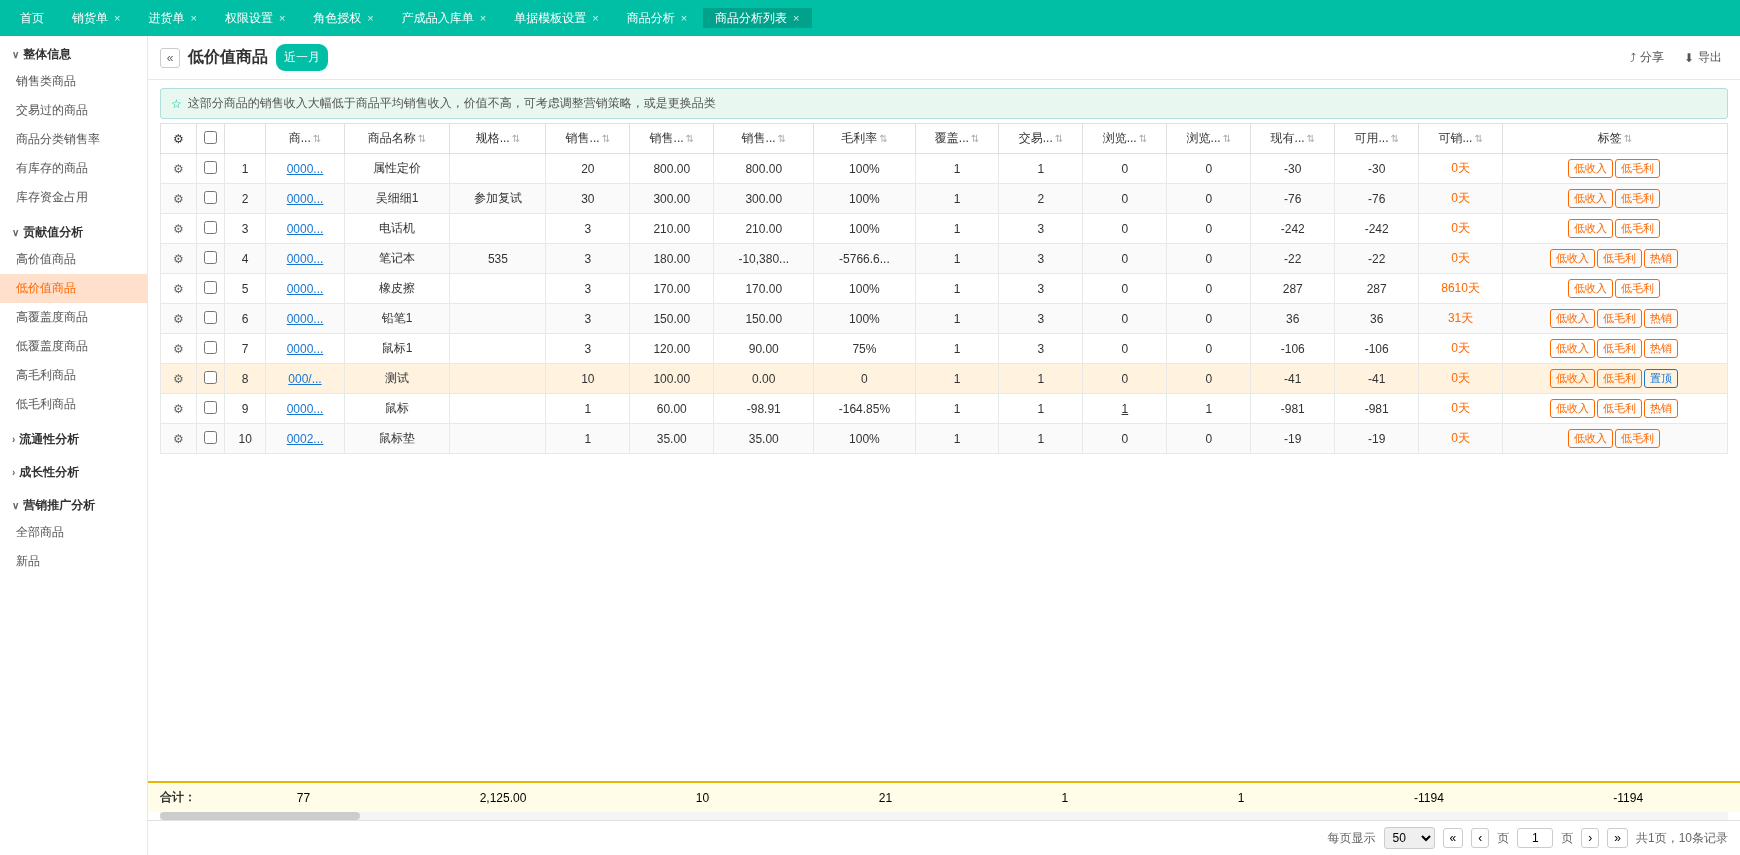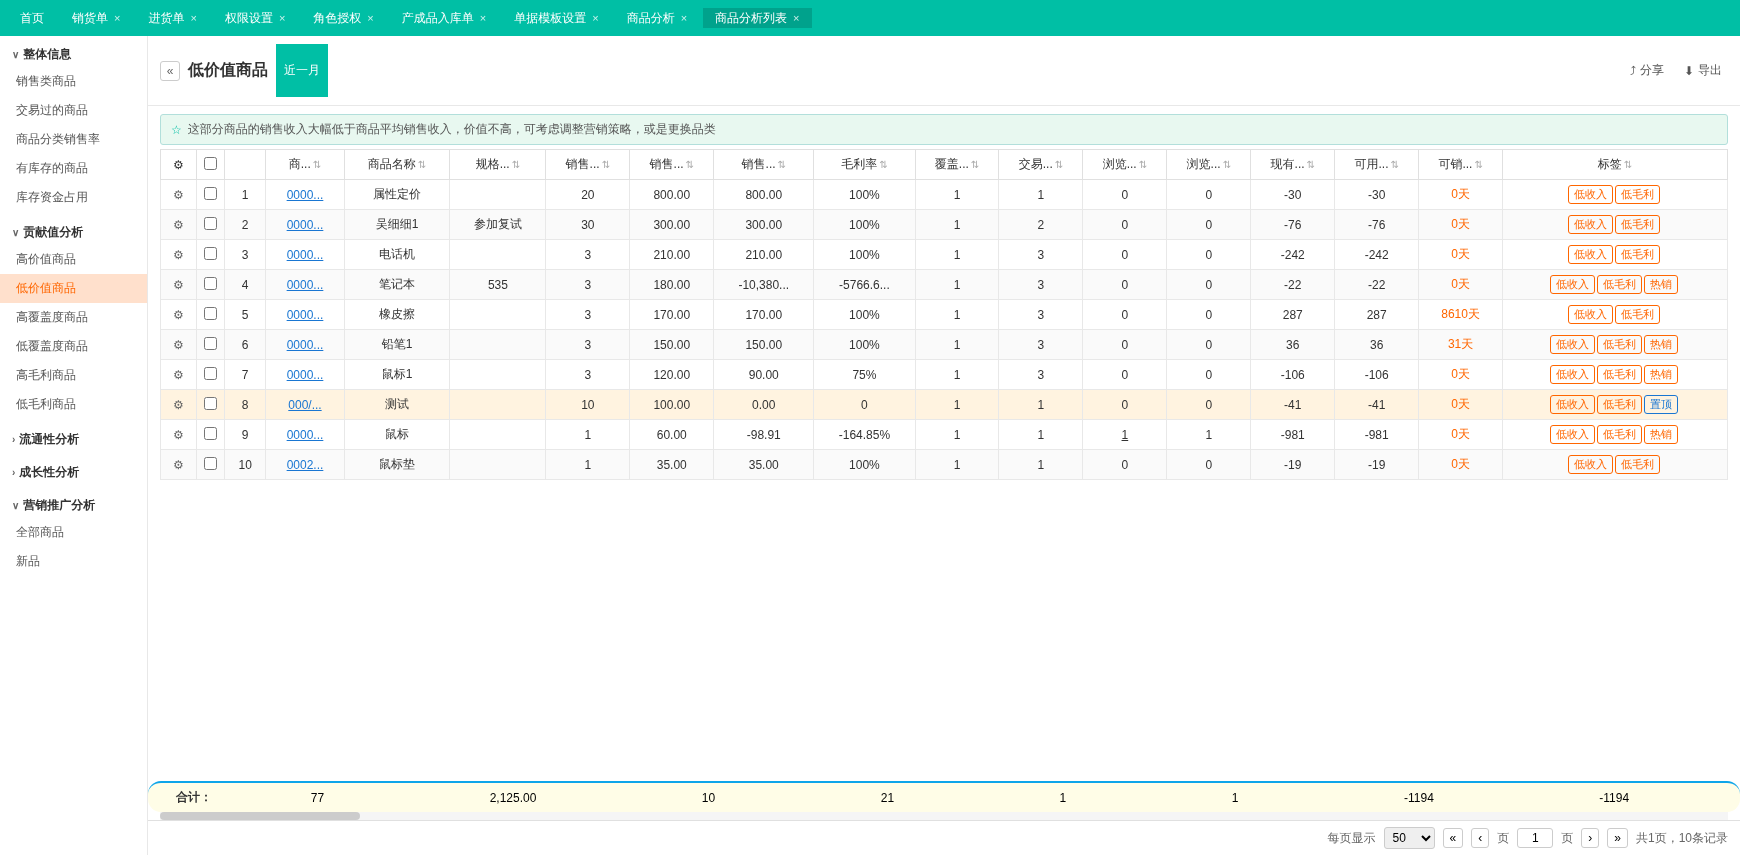--- a/index.html
+++ b/index.html
@@ -95,22 +95,22 @@
     }
     .page-title {
       font-size: 16px;
       font-weight: bold;
       color: #333;
     }
     .time-filter-btn {
       background: #00bfa5;
       color: #fff;
       border: none;
-      border-radius: 0;
-      padding: 18px 8px;
+      border-radius: 9px;
+      padding: 5px 8px;
       cursor: pointer;
       font-size: 12px;
     }
     .search-input-wrap {
       flex: 1;
       display: flex;
       align-items: center;
     }
     .search-input {
       border: 1px solid #ddd;
@@ -196,27 +196,26 @@
       border-radius: 3px;
       font-size: 11px;
       margin-right: 2px;
     }
     .tag-orange { color: #ff6600; border: 1px solid #ff6600; }
     .tag-blue { color: #1976d2; border: 1px solid #1976d2; }
     .text-orange { color: #ff6600; }
 
     
     .table-footer {
-      border-top: 2px solid #0ea5e9;
+      border-top: 2px solid #eab308;
       background: #fffde7;
-      padding: 6px 28px;
+      padding: 6px 12px;
       display: flex;
       align-items: center;
       gap: 8px;
-      border-radius: 13px;
     }
     .footer-label { font-weight: bold; color: #333; margin-right: 8px; }
 
     
     .pagination-bar {
       display: flex;
       align-items: center;
       justify-content: flex-end;
       padding: 6px 12px;
       border-top: 1px solid #e0e0e0;

